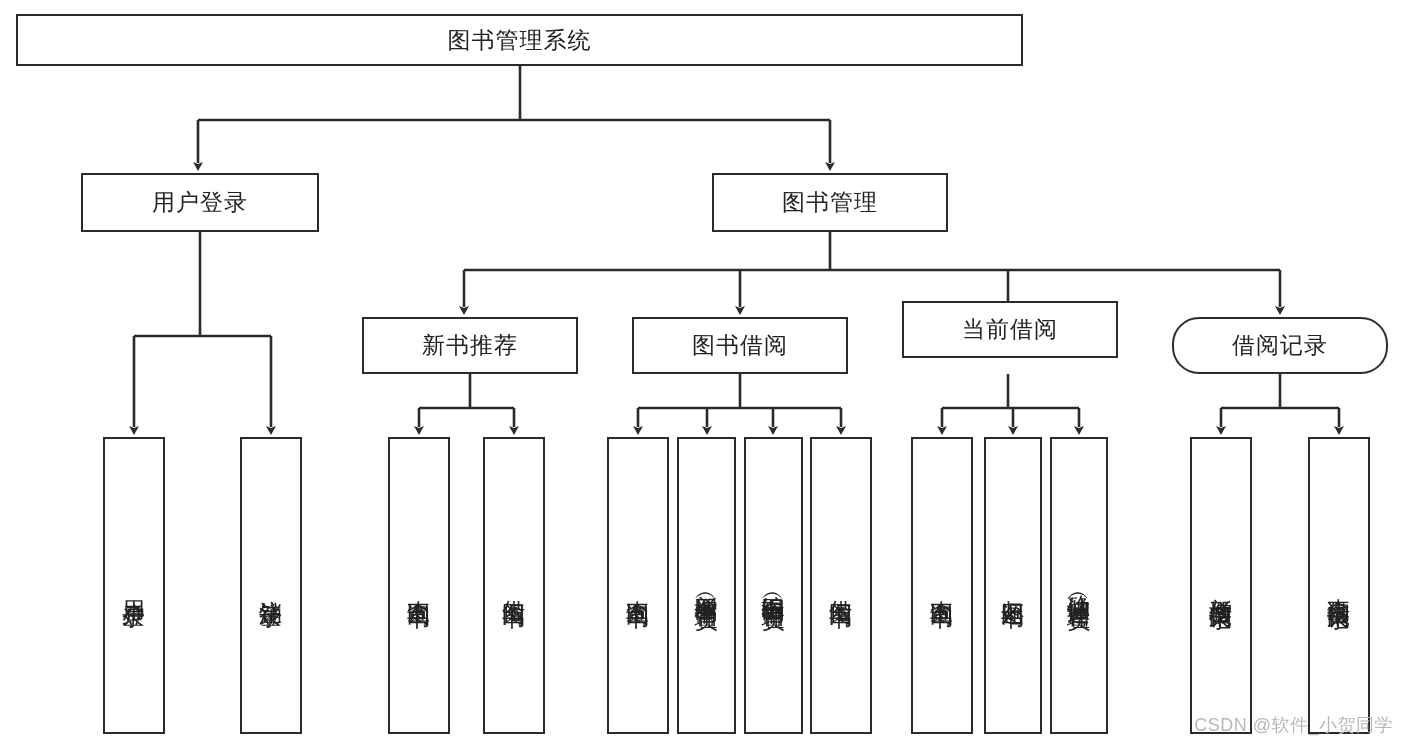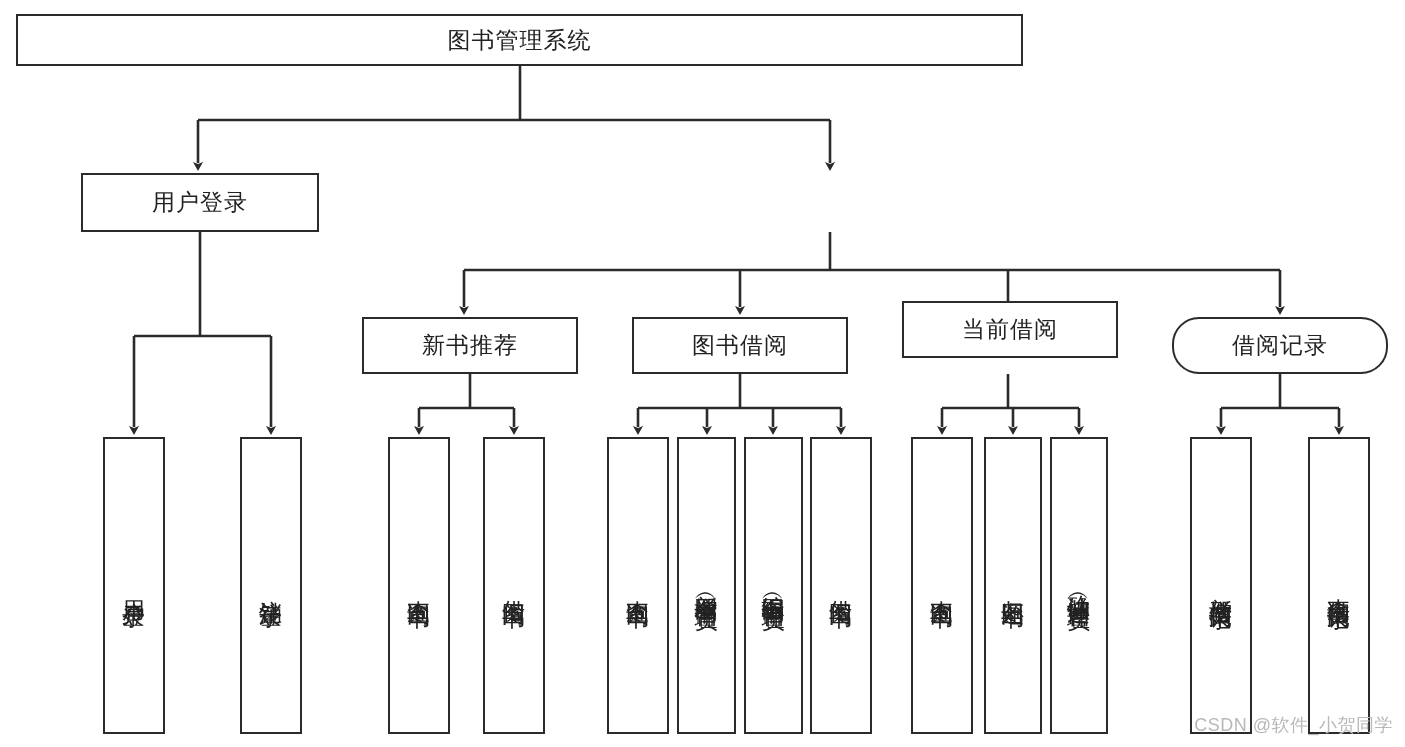--- a/index.html
+++ b/index.html
@@ -125,20 +125,23 @@
     </g>
   </svg>
 
   <div class="node horiz" id="node-root" style="left: 16px; top: 14px; width: 1007px; height: 52px;">
     <span>图书管理系统</span>
   </div>
 
   <div class="node horiz" id="n-l2-0" style="left: 81px; top: 173px; width: 238px; height: 59px;">
     <span>用户登录</span>
   </div>
+  <div class="node horiz" id="n-l2-1" style="left: 712px; top: 173px; width: 236px; height: 59px;">
+    <span>图书管理</span>
+  </div>
 
   <div class="node horiz" id="n-l3-1" style="left: 632px; top: 317px; width: 216px; height: 57px;">
     <span>图书借阅</span>
   </div>
   <div class="node horiz" id="n-l3-0" style="left: 362px; top: 317px; width: 216px; height: 57px;">
     <span>新书推荐</span>
   </div>
   <div class="node horiz" id="n-l3-2" style="left: 902px; top: 301px; width: 216px; height: 57px;">
     <span>当前借阅</span>
   </div>

